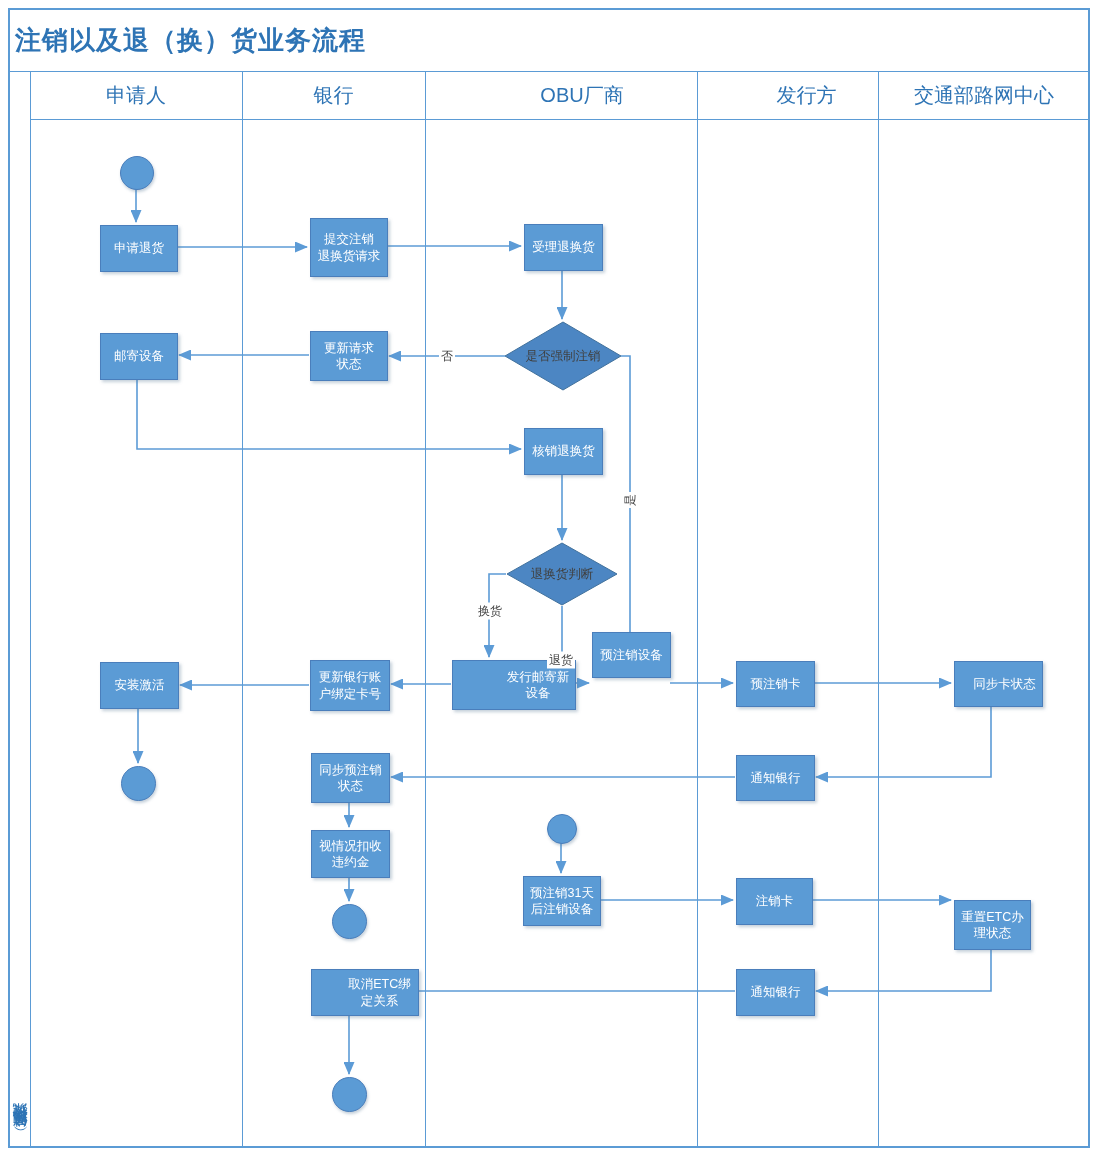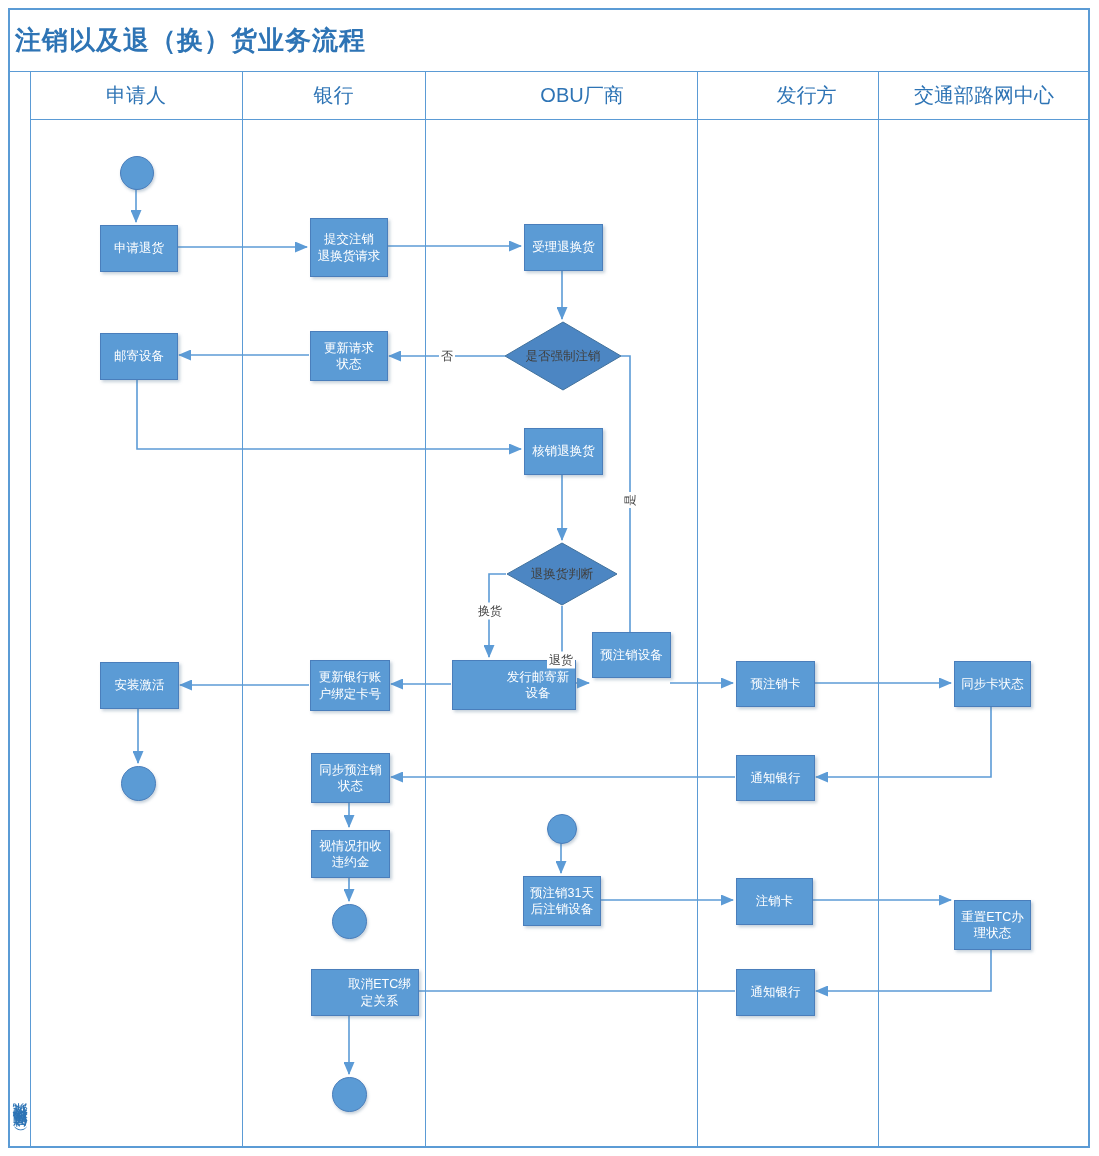--- a/index.html
+++ b/index.html
@@ -113,21 +113,21 @@
 退换货请求</div>
 <div class="abs node" style="left:524px;top:224px;width:77px;height:45px;">受理退换货</div>
 <div class="abs node" style="left:310px;top:331px;width:76px;height:48px;">更新请求
 状态</div>
 <div class="abs node" style="left:100px;top:333px;width:76px;height:45px;">邮寄设备</div>
 <div class="abs node" style="left:524px;top:428px;width:77px;height:45px;">核销退换货</div>
 <div class="abs node" style="left:452px;top:660px;width:74px;height:48px;padding-left:48px;">发行邮寄新
 设备</div>
 <div class="abs node" style="left:592px;top:624px;width:77px;height:44px;margin-top:8px;">预注销设备</div>
 <div class="abs node" style="left:736px;top:661px;width:77px;height:44px;">预注销卡</div>
-<div class="abs node" style="left:954px;top:661px;width:75px;height:44px;">同步卡状态</div>
+<div class="abs node" style="left:954px;top:661px;width:75px;height:44px;padding-left:12px;">同步卡状态</div>
 <div class="abs node" style="left:310px;top:660px;width:78px;height:49px;">更新银行账
 户绑定卡号</div>
 <div class="abs node" style="left:100px;top:662px;width:77px;height:45px;">安装激活</div>
 <div class="abs node" style="left:311px;top:753px;width:77px;height:48px;">同步预注销
 状态</div>
 <div class="abs node" style="left:736px;top:755px;width:77px;height:44px;">通知银行</div>
 <div class="abs node" style="left:311px;top:830px;width:77px;height:46px;">视情况扣收
 违约金</div>
 <div class="abs node" style="left:523px;top:876px;width:76px;height:48px;">预注销31天
 后注销设备</div>

